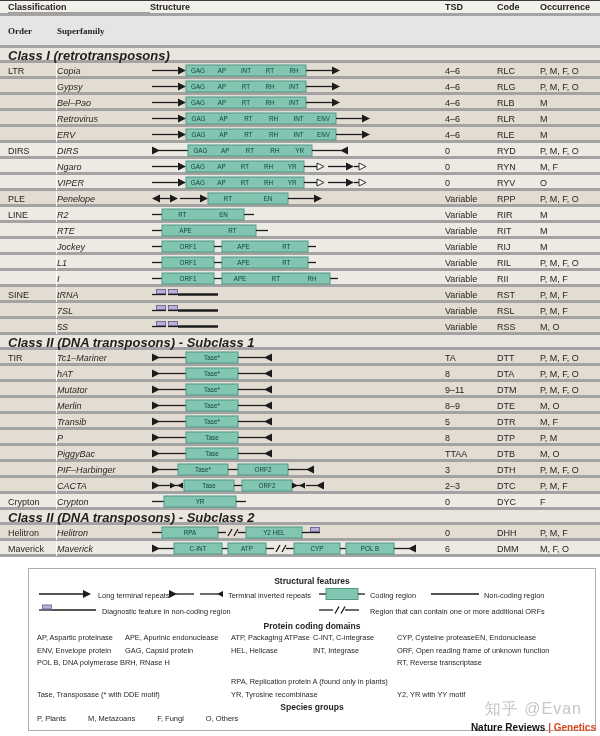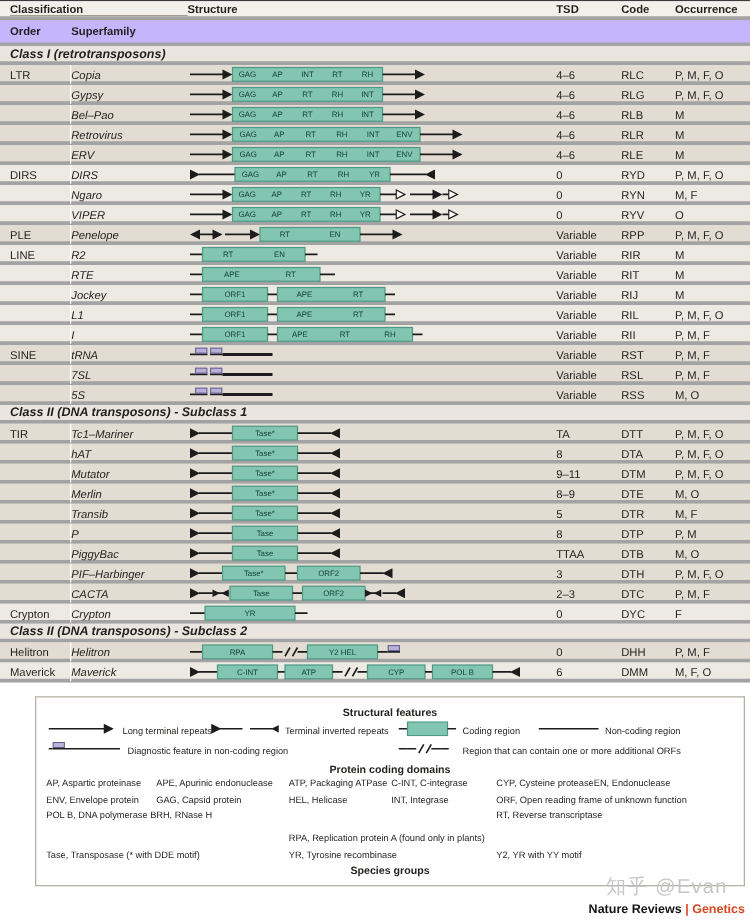--- a/index.html
+++ b/index.html
@@ -2,22 +2,22 @@
 <html><head>
 <meta charset="utf-8">
 <style>
   html,body{margin:0;padding:0;background:#fff;}
   .fig{position:relative;width:600px;height:736px;background:#fff;overflow:hidden;
        font-family:"Liberation Sans",sans-serif;color:#221f1c;border-top:1px solid #3c3c3c;box-sizing:border-box;}
   .row{display:grid;grid-template-columns:49px 93px 295px 52px 43px 1fr;padding-left:8px;
        align-items:center;box-sizing:border-box;border-bottom:3px solid #a3a3a3;}
   .thead{height:15px;background:#f2f0ea;font-weight:bold;font-size:9px;}
   .span2{grid-column:1/3;align-self:stretch;display:flex;align-items:center;box-shadow:inset 0 -1px 0 #a49d92;}
-  .thead2{height:21px;background:#c4b5fd;font-weight:bold;font-size:9px;}
-  .sect{height:15px;background:#eae6df;font-weight:bold;font-style:italic;font-size:10px;}
+  .thead2{height:32px;background:#e5e5e5;font-weight:bold;font-size:9px;font-family:Liberation Serif, serif;}
+  .sect{height:15px;background:#eae6df;font-weight:bold;font-style:italic;font-size:13px;}
   .stitle{grid-column:1/7;}
   .data{height:16px;font-size:9px;}
   .data.dark{background:#e3dcd3;}
   .data.light{background:#edeae3;}
   .cell{white-space:nowrap;}
   .cell.order{border-right:1px solid #fff;align-self:stretch;display:flex;align-items:center;}
   .cell.sf{font-style:italic;}
   .cell.struct svg{display:block;}
   .legend{margin:11px 4px 0 28px;border:1px solid #b3ada3;padding:4px 8px 5px;box-sizing:border-box;background:#fff;}
   .ltitle{font-weight:bold;font-size:8.5px;margin:3px 0 2px;text-align:center;}
@@ -710,20 +710,26 @@
         <span style="grid-column: span 2;">ORF, Open reading frame of unknown function</span>
         <span>POL B, DNA polymerase B</span>
         <span>RH, RNase H</span>
         <span style="grid-column: span 2; margin-top: 19px;">RPA, Replication protein A (found only in plants)</span>
         <span style="grid-column: span 2;">RT, Reverse transcriptase</span>
         <span style="grid-column: span 2;">Tase, Transposase (* with DDE motif)</span>
         <span style="grid-column: span 2;">YR, Tyrosine recombinase</span>
         <span style="grid-column: span 2;">Y2, YR with YY motif</span>
       </div>
     <div class="ltitle">Species groups</div>
+    <div id="species-legend" class="sprow">
+        <span>P, Plants</span>
+        <span>M, Metazoans</span>
+        <span>F, Fungi</span>
+        <span>O, Others</span>
+      </div>
   </div>
 
   <div class="watermark">知乎 @Evan</div>
   <div class="journal">
     <span class="jn">Nature Reviews</span>
     <span class="jsep">|</span>
     <span class="jp">Genetics</span>
   </div>
 </div>
 

